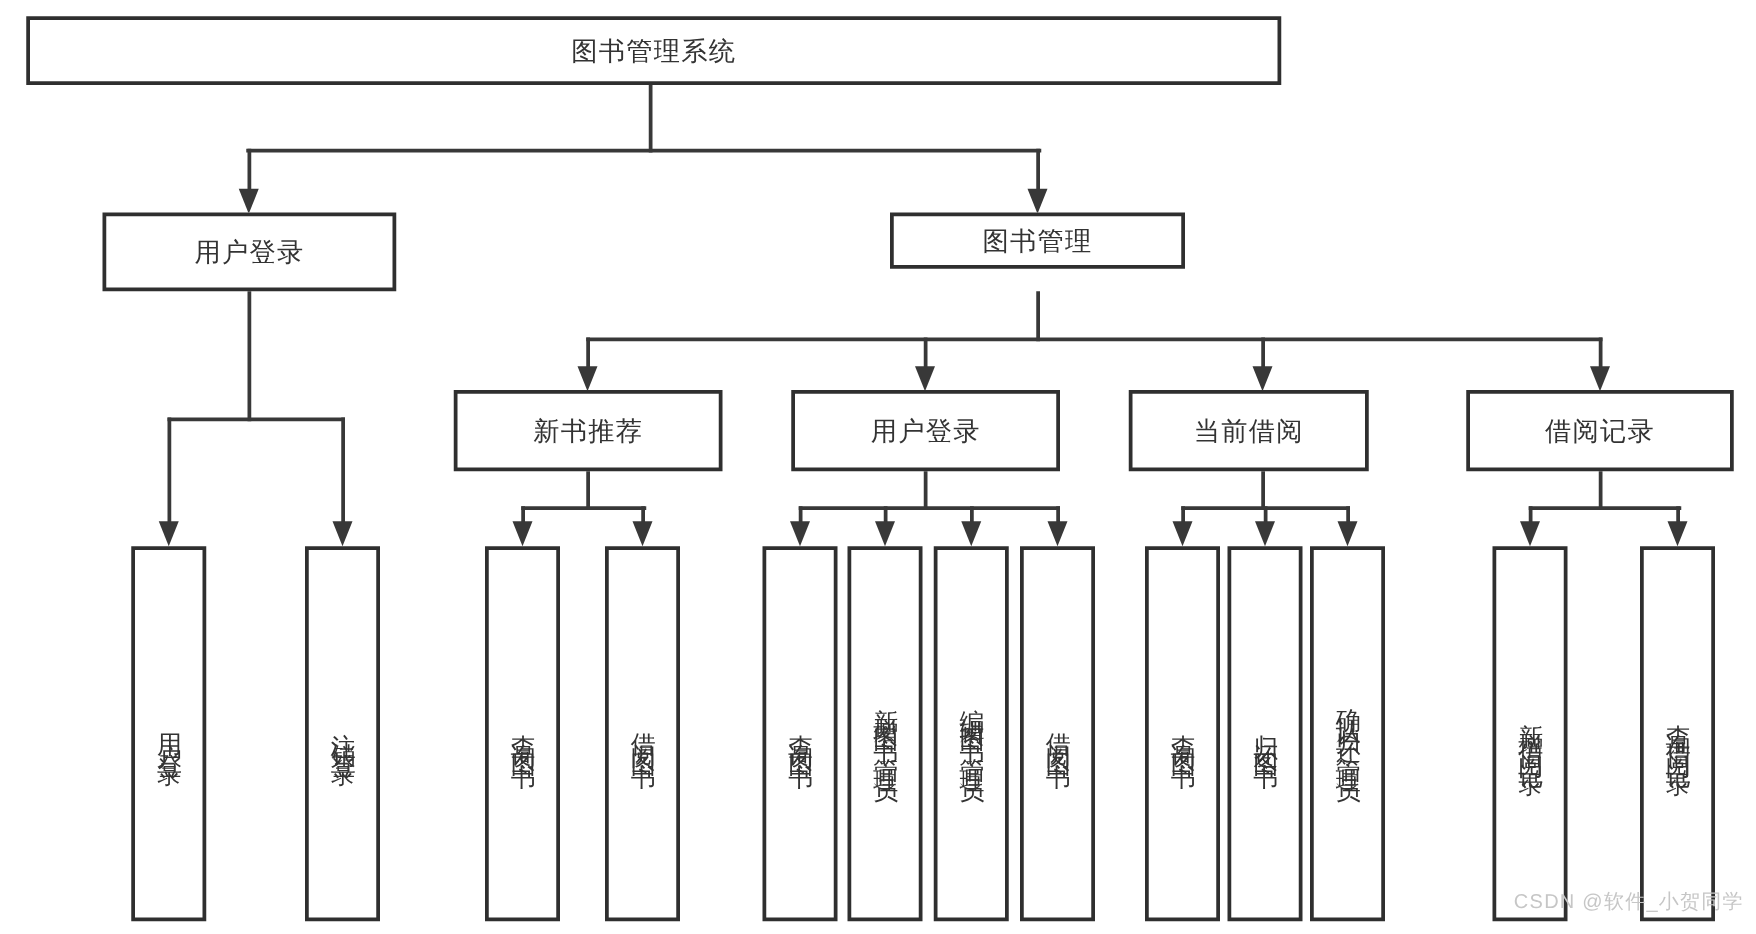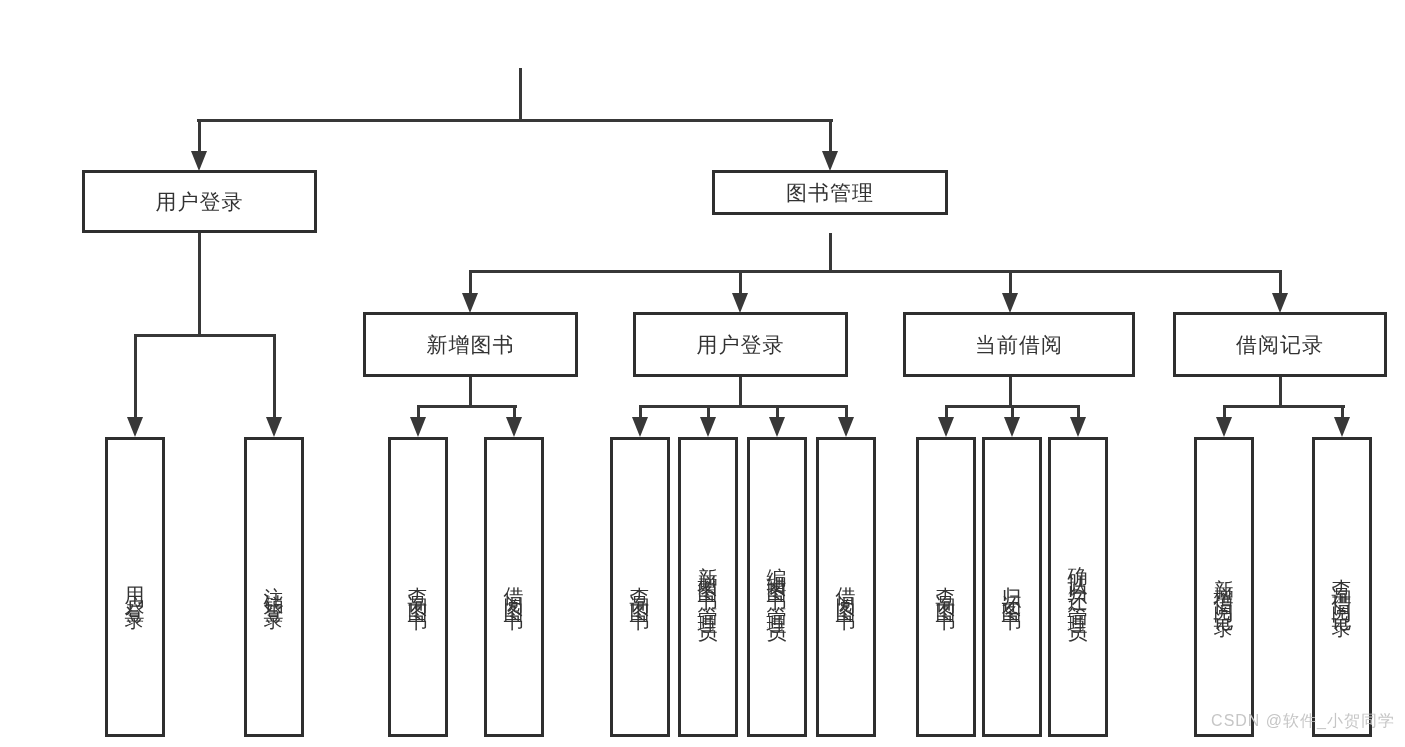--- a/index.html
+++ b/index.html
@@ -28,20 +28,23 @@
   .watermark {
     position:absolute; right:10px; top:711px; font-size:16px;
     color:#c6c6c6; letter-spacing:1px; z-index:5; white-space:nowrap;
   }
 </style>
 </head>
 <body>
 
 <div class="canvas">
 
+  <div class="box" style="left:21px;top:13px;width:1004px;height:55px">
+    <span>图书管理系统</span>
+  </div>
 
   <div class="v" style="left:519px;top:68px;height:54px"></div>
   <div class="h" style="left:197px;top:119px;width:636px"></div>
   <div class="v" style="left:198px;top:119px;height:36px"></div>
   <div class="arrow" style="left:191px;top:151px"></div>
   <div class="v" style="left:829px;top:119px;height:36px"></div>
   <div class="arrow" style="left:822px;top:151px"></div>
 
   <div class="box" style="left:82px;top:170px;width:235px;height:63px">
     <span>用户登录</span>
@@ -62,26 +65,26 @@
   <div class="v" style="left:469px;top:270px;height:26px"></div>
   <div class="arrow" style="left:462px;top:293px"></div>
   <div class="v" style="left:739px;top:270px;height:26px"></div>
   <div class="arrow" style="left:732px;top:293px"></div>
   <div class="v" style="left:1009px;top:270px;height:26px"></div>
   <div class="arrow" style="left:1002px;top:293px"></div>
   <div class="v" style="left:1279px;top:270px;height:26px"></div>
   <div class="arrow" style="left:1272px;top:293px"></div>
 
   <div class="box" style="left:363px;top:312px;width:215px;height:65px">
-    <span>新增图书</span>
+    <span>新书推荐</span>
   </div>
   <div class="box" style="left:633px;top:312px;width:215px;height:65px">
     <span>用户登录</span>
   </div>
-  <div class="box" style="left:903px;top:312px;width:232px;height:65px">
+  <div class="box" style="left:903px;top:312px;width:192px;height:65px">
     <span>当前借阅</span>
   </div>
   <div class="box" style="left:1173px;top:312px;width:214px;height:65px">
     <span>借阅记录</span>
   </div>
 
   <div class="v" style="left:469px;top:377px;height:31px"></div>
   <div class="h" style="left:417px;top:405px;width:100px"></div>
   <div class="v" style="left:417px;top:405px;height:14px"></div>
   <div class="arrow" style="left:410px;top:417px"></div>

